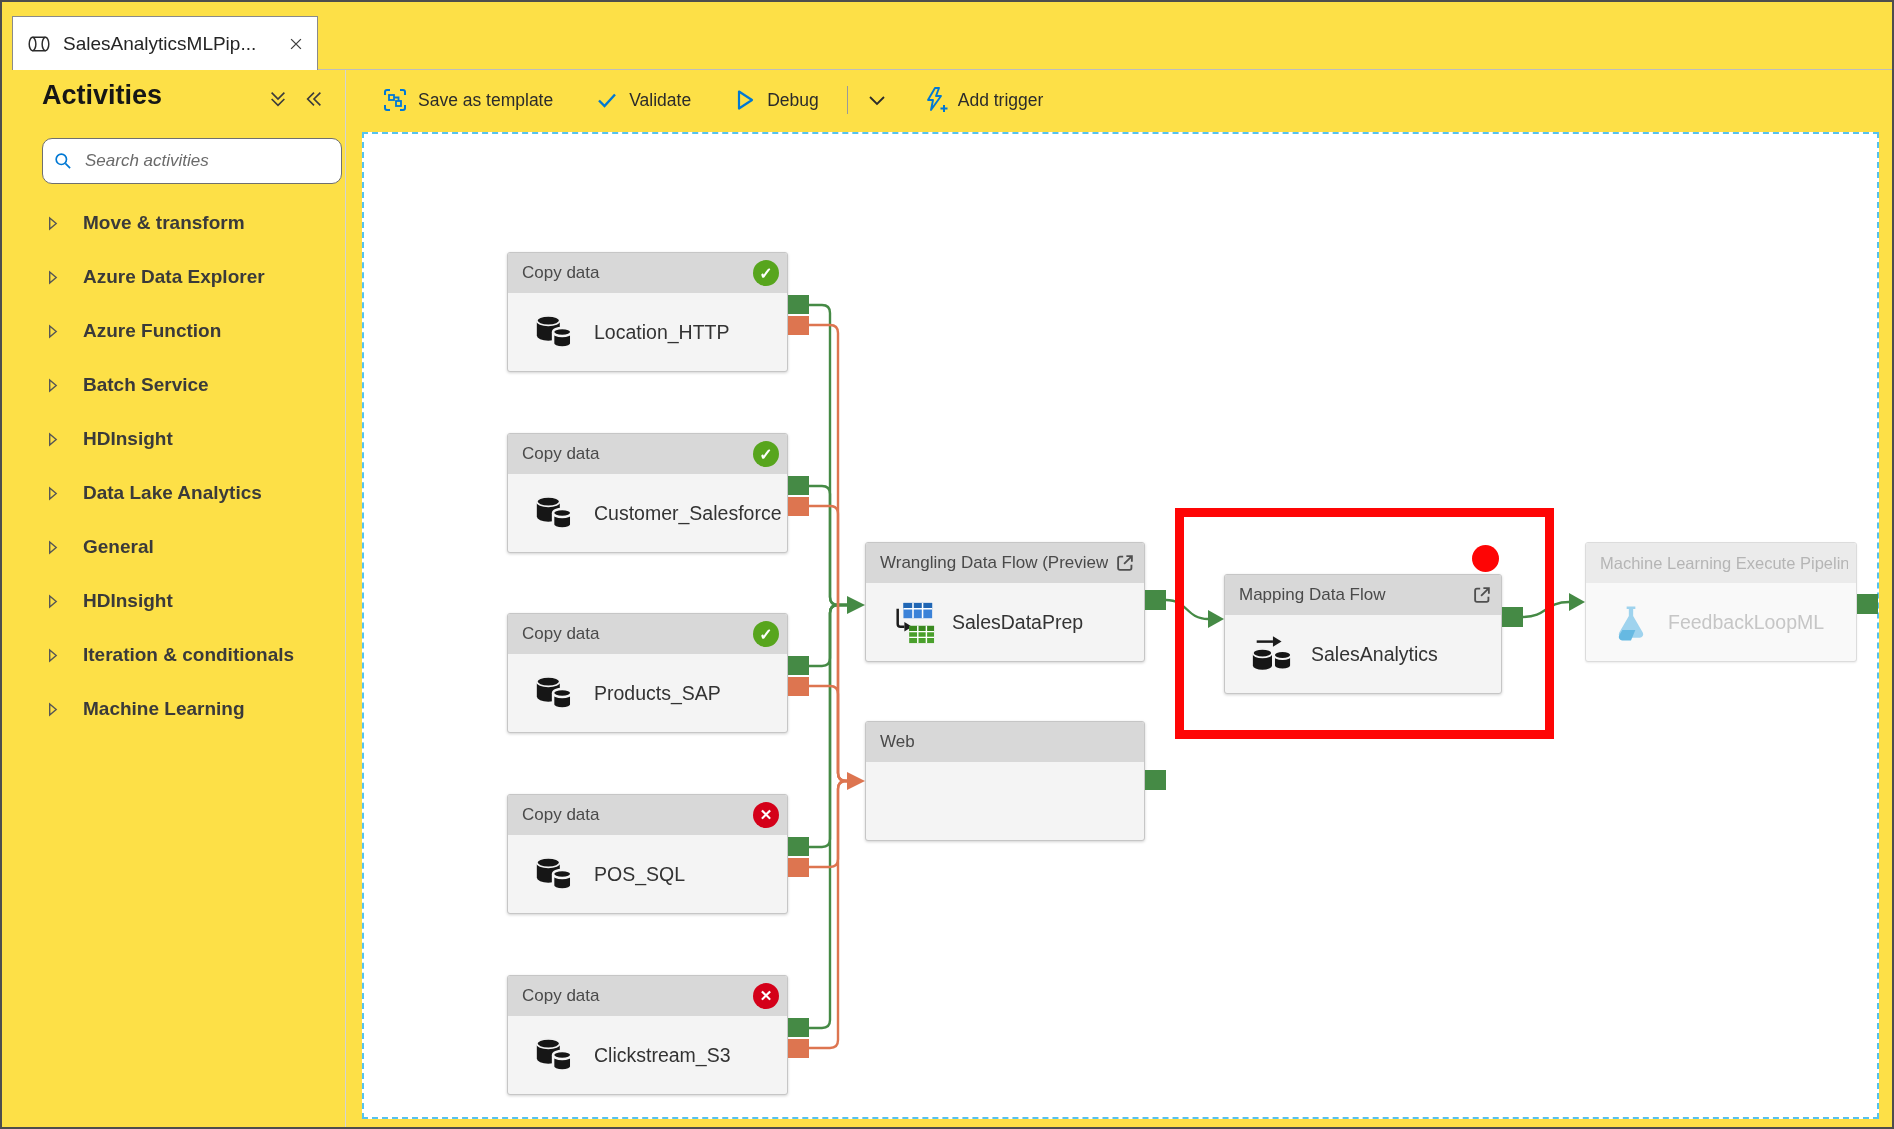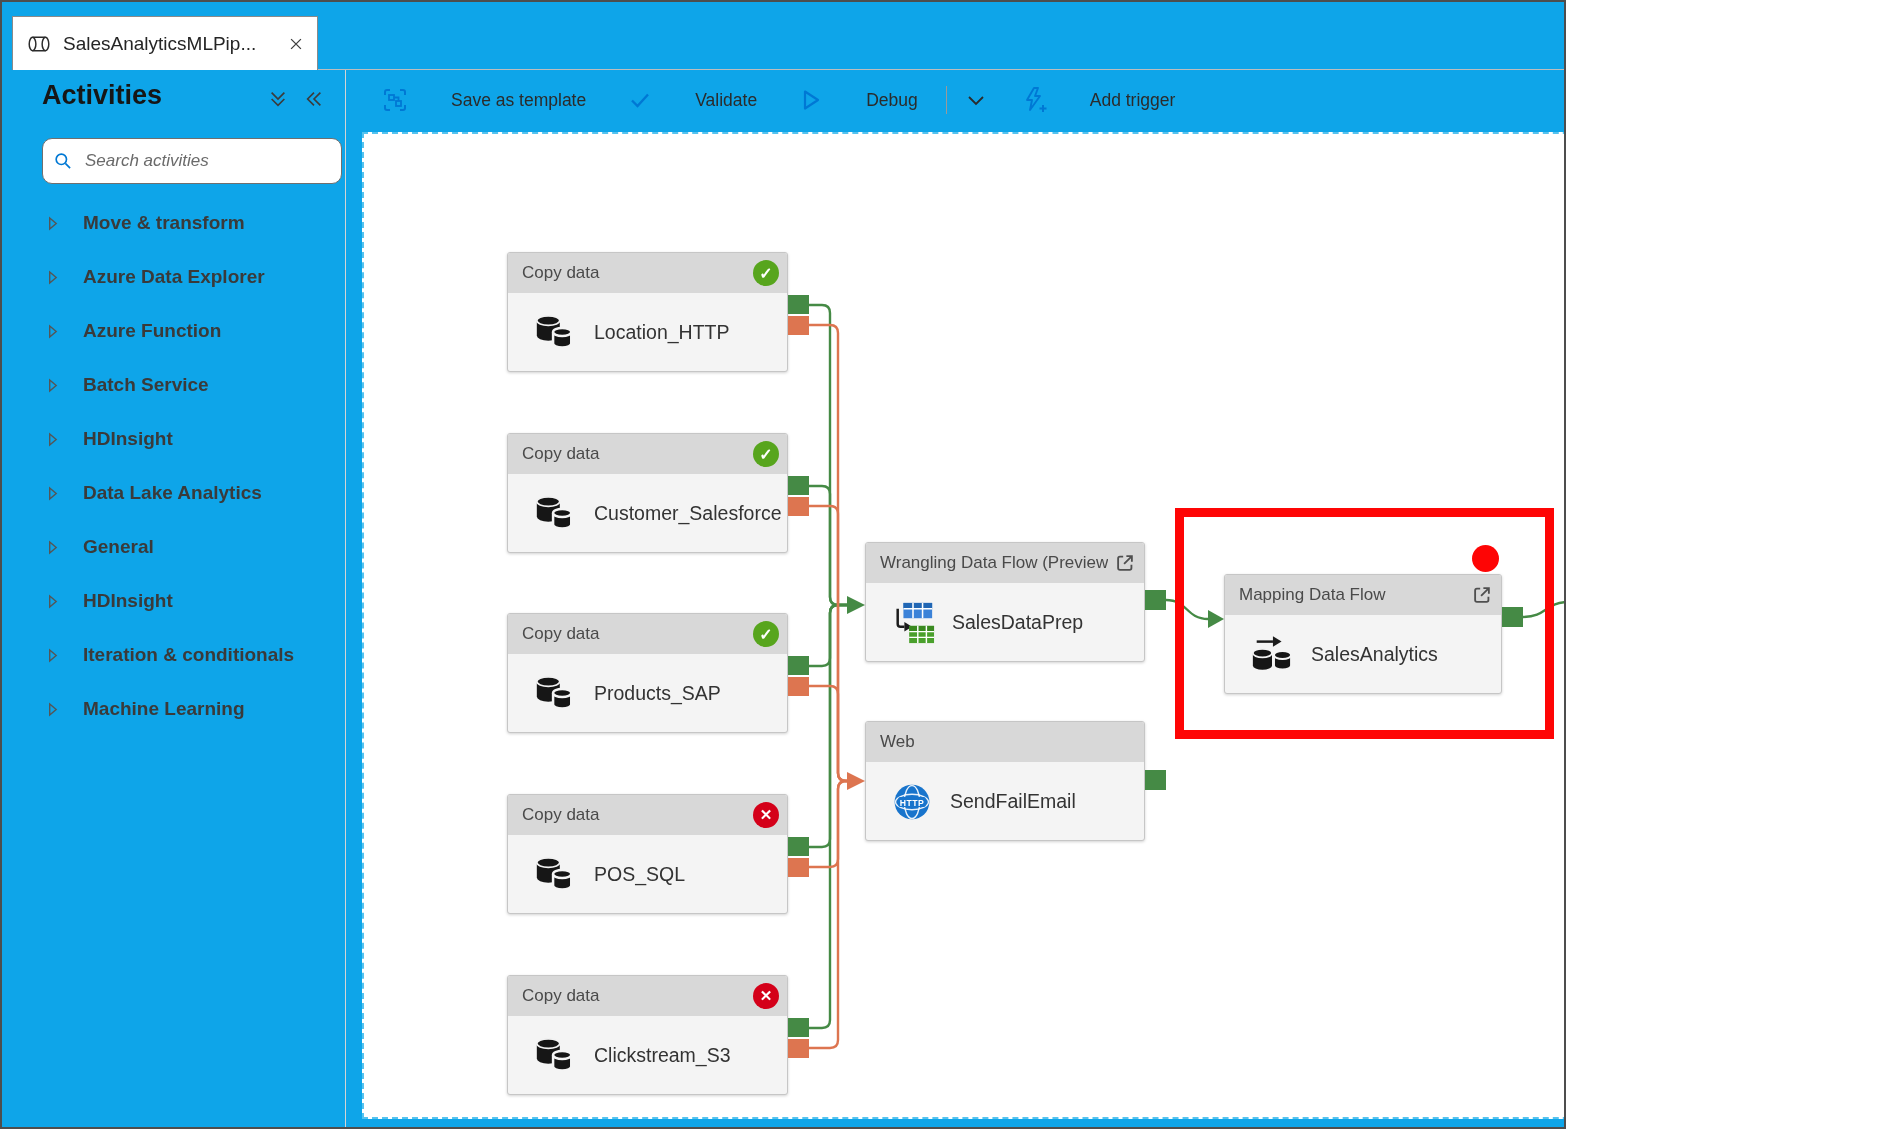--- a/index.html
+++ b/index.html
@@ -1,18 +1,18 @@
 <!DOCTYPE html>
 <html><head>
 <meta charset="utf-8">
 <style>
   html,body{margin:0;padding:0;background:#fff;}
   #root{
-    position:relative;width:1566px;height:1129px;overflow:hidden;
-    background:#0ea5e9;box-sizing:border-box;border:2px solid #4d4d4d;
+    position:relative;width:1894px;height:1129px;overflow:hidden;
+    background:#fde047;box-sizing:border-box;border:2px solid #4d4d4d;
     font-family:"Liberation Sans", sans-serif;color:#333;
   }
   
   .tab{
     position:absolute;left:10px;top:14px;width:306px;height:54px;
     background:#fff;border:1px solid #8a8a8a;border-bottom:none;
     display:flex;align-items:center;box-sizing:border-box;padding:0 12px 0 14px;
   }
   .tab-title{font-size:19px;color:#252525;margin-left:12px;flex:1;white-space:nowrap;overflow:hidden;}
   .tabbar-rule{position:absolute;left:316px;top:67px;width:1576px;height:1px;background:#bdbdbd;}
@@ -28,21 +28,21 @@
     border:none;outline:none;flex:1;margin-left:10px;font-size:17px;
     font-family:"Liberation Sans", sans-serif;color:#333;background:transparent;
   }
   .searchbox input::placeholder{font-style:italic;color:#6a6a6a;opacity:1;}
   .sb-list{position:absolute;left:0;top:194px;width:343px;}
   .sb-item{height:54px;display:flex;align-items:center;padding-left:44px;cursor:pointer;gap:8px;}
   .sb-item svg{flex:0 0 auto;}
   .sb-item-label{margin-left:16px;font-size:19px;font-weight:600;color:#3a3a3a;}
   
   .toolbar{position:absolute;left:380px;top:72px;height:52px;display:flex;align-items:center;}
-  .tb-btn{display:flex;align-items:center;margin-right:42px;cursor:pointer;gap:33px;}
+  .tb-btn{display:flex;align-items:center;margin-right:42px;cursor:pointer;}
   .tb-btn .tb-label{margin-left:10px;font-size:17.5px;color:#2b2b2b;white-space:nowrap;}
   .tb-divider{width:1px;height:28px;background:#9a9a9a;margin:0 18px 0 -14px;}
   .tb-chevron{margin-right:34px;cursor:pointer;display:flex;align-items:center;}
   
   .canvas{
     position:absolute;left:360px;top:130px;width:1517px;height:987px;box-sizing:border-box;
     border:2px dashed #55c3ef;background:#fff;
   }
   #wires{position:absolute;left:0;top:0;width:1894px;height:1129px;pointer-events:none;z-index:4;}
   
@@ -374,27 +374,20 @@
         </svg>
       <span class="node-name">SalesDataPrep</span>
     </div>
   </div>
   <div class="port green" style="left:1143px;top:588px;height:20px"></div>
 
   <div class="node" style="left:863px;top:719px;width:280px">
     <div class="node-header">
       <span class="hdr-label">Web</span>
     </div>
-    <div class="node-body">
-      <svg width="44" height="42" viewBox="0 0 48 46">
-        <use href="#sym-globe"></use>
-        <text x="24" y="27" text-anchor="middle" fill="#ffffff" font-size="9.5" font-weight="bold" font-family="Liberation Sans, sans-serif" letter-spacing="0.5">HTTP</text>
-      </svg>
-      <span class="node-name">SendFailEmail</span>
-    </div>
   </div>
   <div class="port green" style="left:1143px;top:768px;height:20px"></div>
 
   <div class="node" style="left:1222px;top:572px;width:278px">
     <div class="node-header">
       <span class="hdr-label">Mapping Data Flow</span>
       <svg class="ext-icon" width="22" height="22" viewBox="0 0 24 24">
           <use href="#sym-extlink"></use>
         </svg>
     </div>

